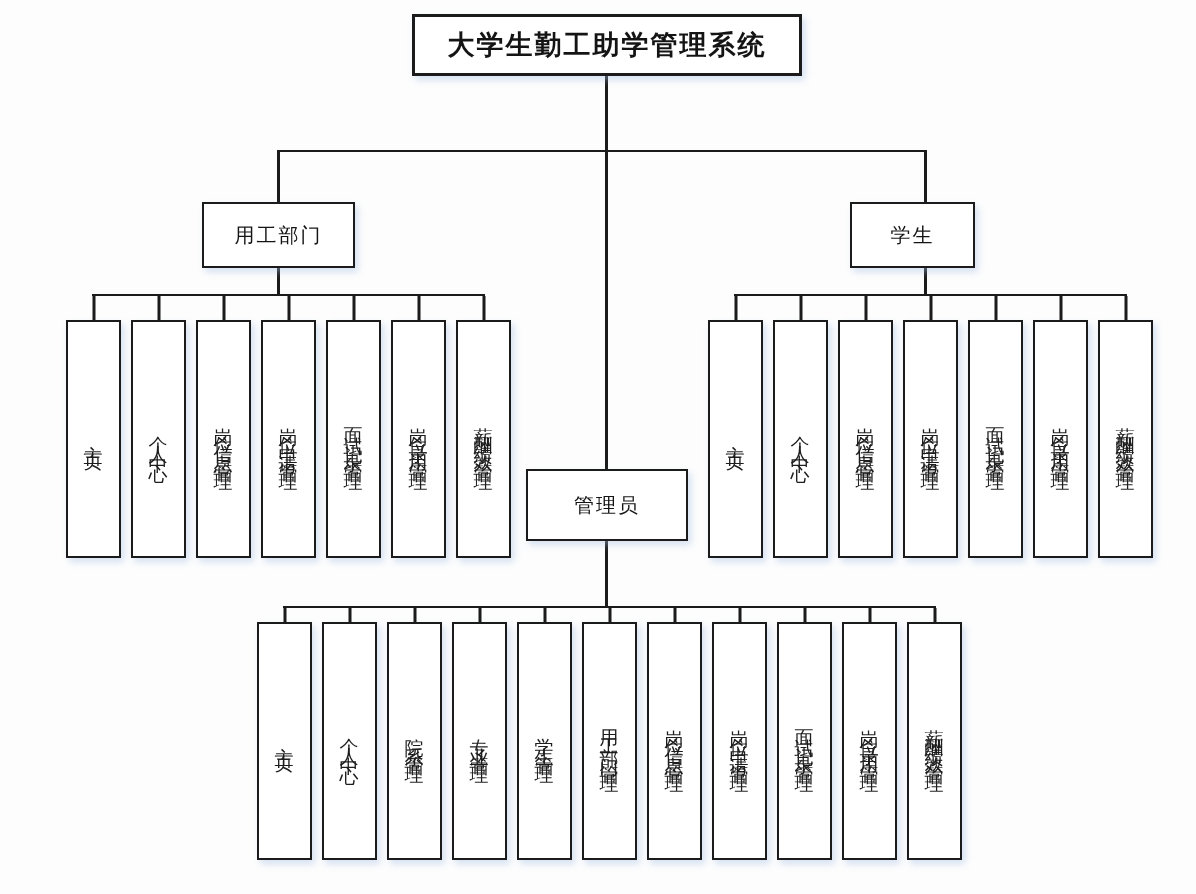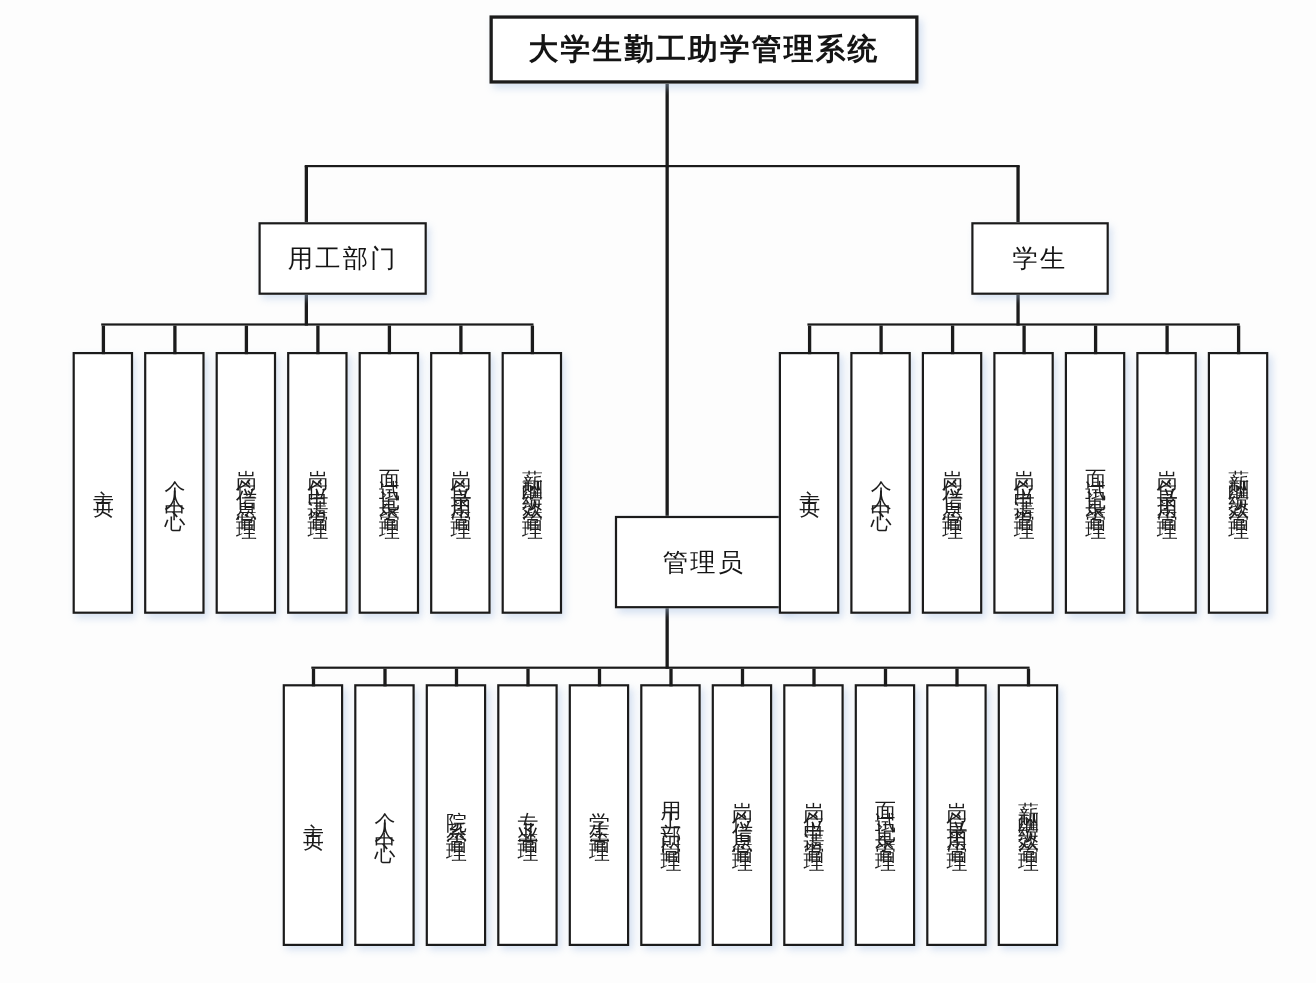--- a/index.html
+++ b/index.html
@@ -16,31 +16,30 @@
   
   .box {
     position: absolute;
     background: #ffffff;
     border: 2px solid #1b1b1b;
     display: flex;
     align-items: center;
     justify-content: center;
     box-shadow: 3px 4px 7px rgba(165,190,228,0.45);
     box-sizing: border-box;
-    margin-left: 33px;
   }
   .title-box {
     left: 412px; top: 14px; width: 390px; height: 62px;
     border-width: 3px;
     font-size: 27px; font-weight: 600; letter-spacing: 2px;
   }
-  .l2-box { font-size: 23px; font-weight: 500; letter-spacing: 2px; }
+  .l2-box { font-size: 20px; font-weight: 500; letter-spacing: 2px; }
   #employer-box { left: 202px; top: 202px; width: 153px; height: 66px; }
   #student-box  { left: 850px; top: 202px; width: 125px; height: 66px; }
-  #admin-box    { left: 526px; top: 469px; width: 162px; height: 84px; }
+  #admin-box    { left: 526px; top: 469px; width: 162px; height: 72px; }
 
   
   .group {
     position: absolute;
     display: flex;
     gap: 10px;
   }
   #employer-group { left: 66px;  top: 320px; width: 445px; }
   #student-group  { left: 708px; top: 320px; width: 445px; }
   #admin-group    { left: 257px; top: 622px; width: 705px; }

